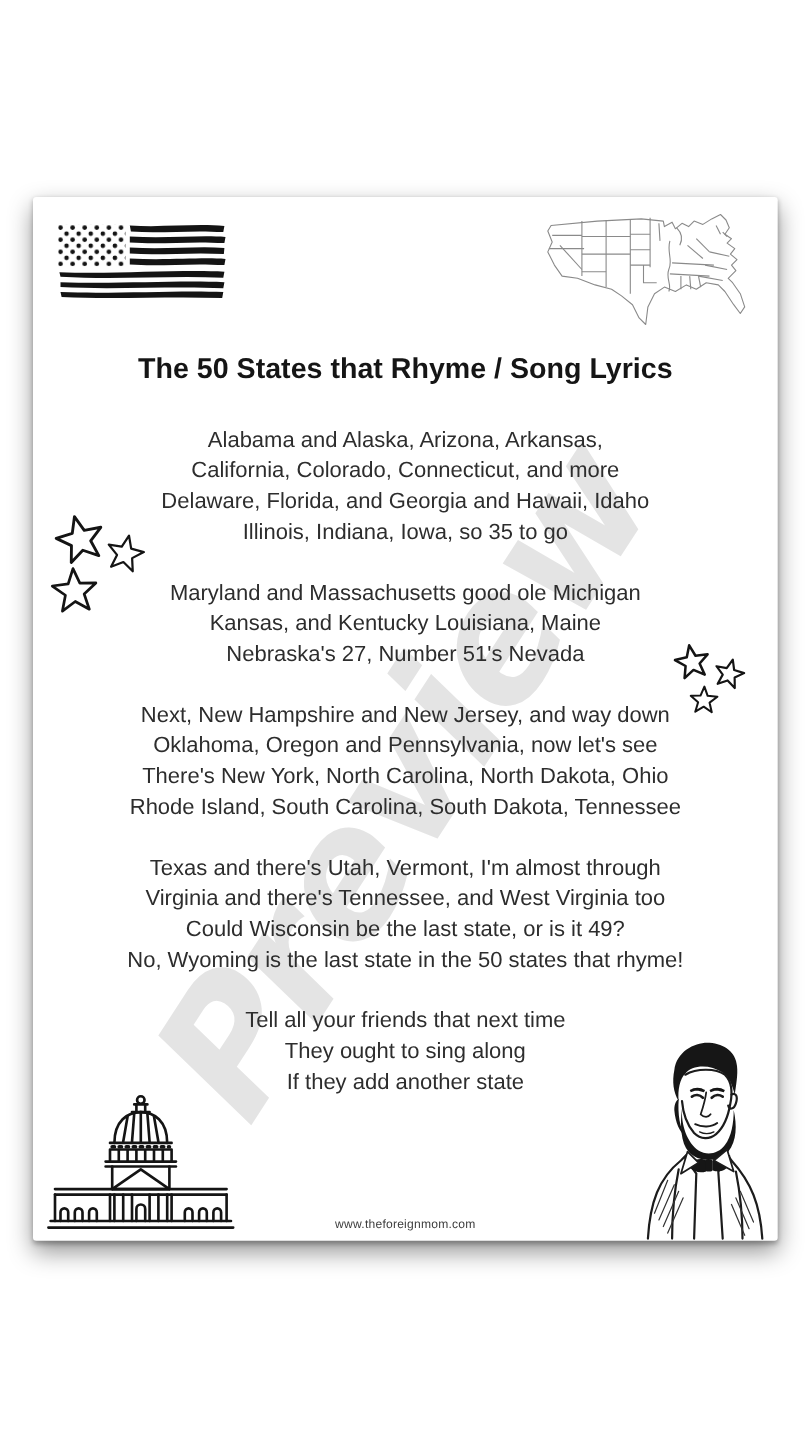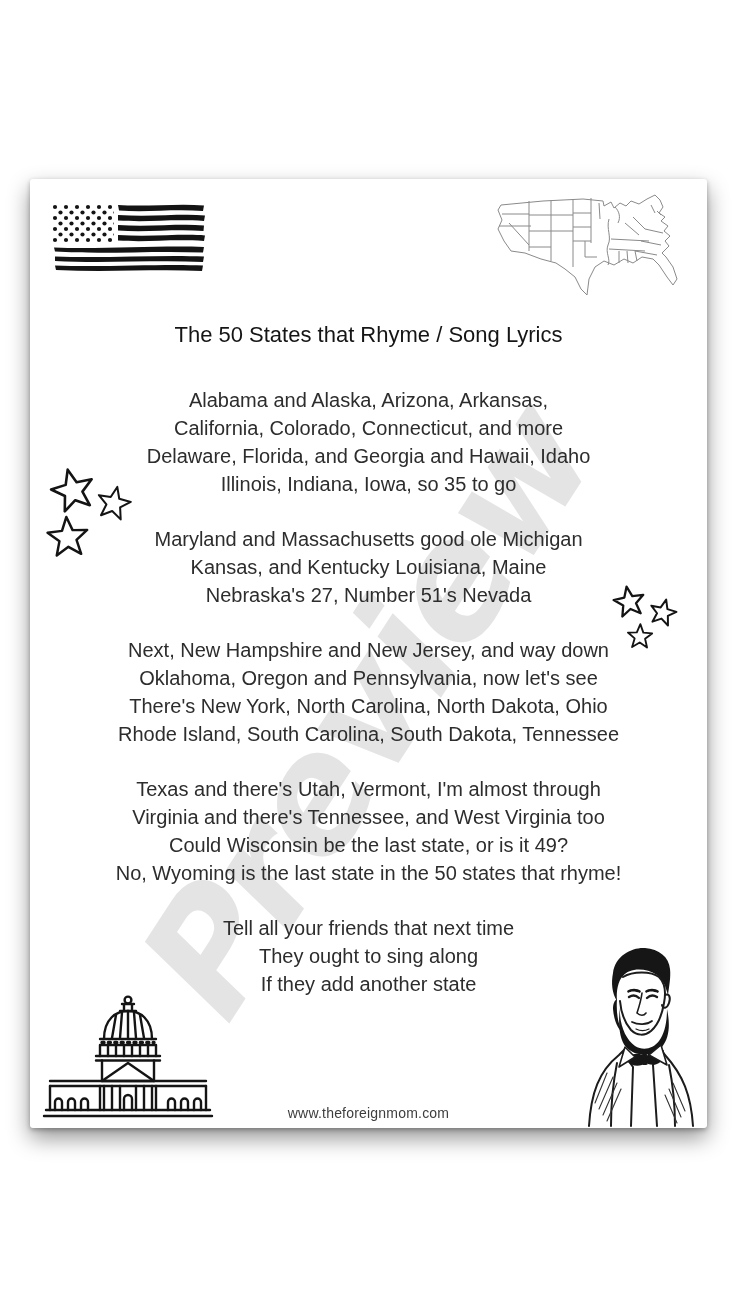--- a/index.html
+++ b/index.html
@@ -34,27 +34,27 @@
   .capitol{left:12px;top:814px;width:172px;height:126px;}
   .lincoln{left:543px;top:764px;width:134px;height:185px;}
   
   .content{
     position:absolute;left:0;right:0;top:141px;z-index:3;
     text-align:center;
     color:var(--text,#2d2d2d);
     font-size:20px;line-height:28px;
   }
   .page-title{
-    margin:0 0 36px;font-size:22px;line-height:30px;font-weight:normal;
+    margin:0 0 36px;font-size:26px;line-height:30px;font-weight:bold;
     color:var(--title,#151515);
   }
   .verse{margin:0 0 27px;text-align:center;}
   .footer{
     position:absolute;left:0;right:0;top:927px;z-index:3;
-    text-align:center;font-size:14px;line-height:14px;color:#3d3d3d;
+    text-align:center;font-size:11px;line-height:14px;color:#3d3d3d;
     letter-spacing:.2px;
   }
 </style>
 </head>
 <body>
 
 <div class="sheet">
 
   <div class="watermark">Preview</div>
 

